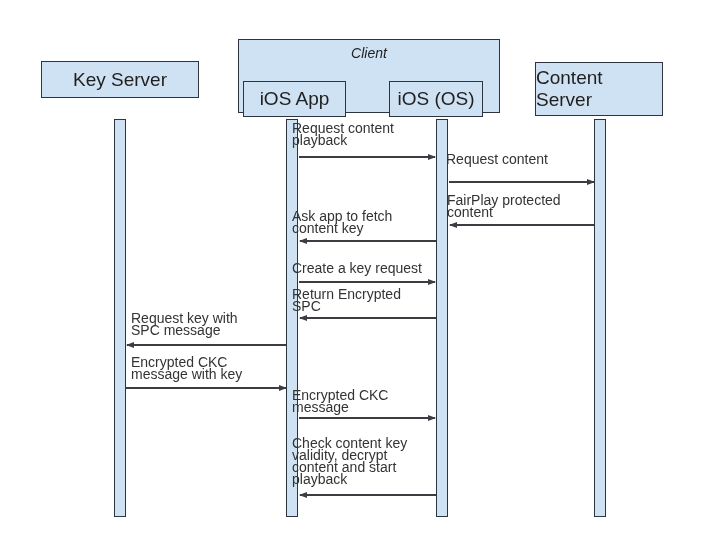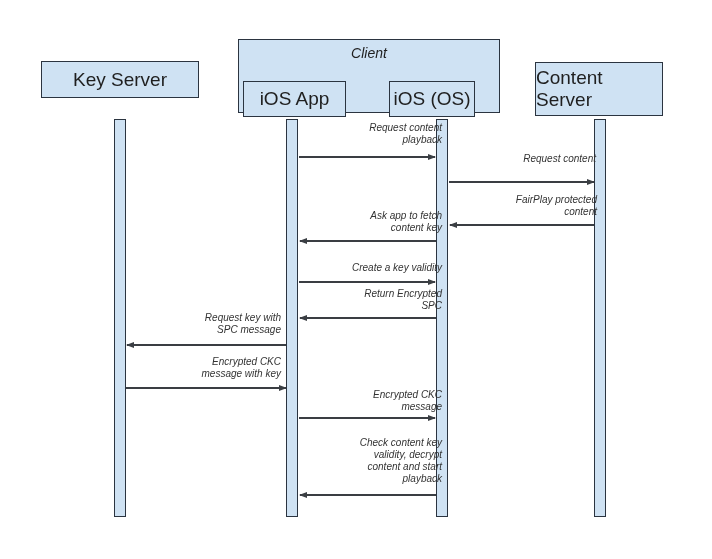--- a/index.html
+++ b/index.html
@@ -50,26 +50,25 @@
     top: 119px;
     width: 12px;
     height: 398px;
     background: var(--box-fill);
     border: 1.5px solid var(--box-border);
   }
   .msg-label {
     position: absolute;
     transform: translateX(-50%);
     width: 150px;
-    text-align: right;
-    font-size: 10px;
+    text-align: left;
+    font-size: 14px;
     line-height: 12px;
     color: var(--text);
     white-space: pre-line;
-    font-style: italic;
   }
   .arrow {
     position: absolute;
     height: 2px;
     background: var(--line);
   }
   .arrow::after {
     content: "";
     position: absolute;
     top: -2.5px;
@@ -93,21 +92,21 @@
 
   <div class="actor-box" style="left:41px; top:61px; width:158px; height:37px;">
     <span>Key Server</span>
   </div>
 
   <div class="client-box">
     <div class="client-title">Client</div>
     <div class="actor-box" style="left:4px; top:29px; width:103px; height:36px;">
       <span>iOS App</span>
     </div>
-    <div class="actor-box" style="left:150px; top:29px; width:86px; height:36px;">
+    <div class="actor-box" style="left:150px; top:29px; width:94px; height:36px;">
       <span>iOS (OS)</span>
     </div>
   </div>
 
   <div class="actor-box" style="left:535px; top:62px; width:128px; height:54px;">
     <span>Content Server</span>
   </div>
 
   <div class="lifeline" style="left:114px;"></div>
   <div class="lifeline" style="left:286px;"></div>
@@ -119,33 +118,33 @@
 playback</div>
     <div class="arrow head-right" style="left:299px; top:156px; width:136px;"></div>
   </div>
 
   <div>
     <div class="msg-label" style="left:521px; top:153px;">Request content</div>
     <div class="arrow head-right" style="left:449px; top:181px; width:145px;"></div>
   </div>
 
   <div>
-    <div class="msg-label" style="left:522px; top:194px;padding-left:27px;">FairPlay protected
+    <div class="msg-label" style="left:522px; top:194px;">FairPlay protected
 content</div>
     <div class="arrow head-left" style="left:450px; top:224px; width:144px;"></div>
   </div>
 
   <div>
     <div class="msg-label" style="left:367px; top:210px;">Ask app to fetch
 content key</div>
     <div class="arrow head-left" style="left:300px; top:240px; width:136px;"></div>
   </div>
 
   <div>
-    <div class="msg-label" style="left:367px; top:262px;">Create a key validity</div>
+    <div class="msg-label" style="left:367px; top:262px;">Create a key request</div>
     <div class="arrow head-right" style="left:299px; top:281px; width:136px;"></div>
   </div>
 
   <div>
     <div class="msg-label" style="left:367px; top:288px;">Return Encrypted
 SPC</div>
     <div class="arrow head-left" style="left:300px; top:317px; width:136px;"></div>
   </div>
 
   <div>

